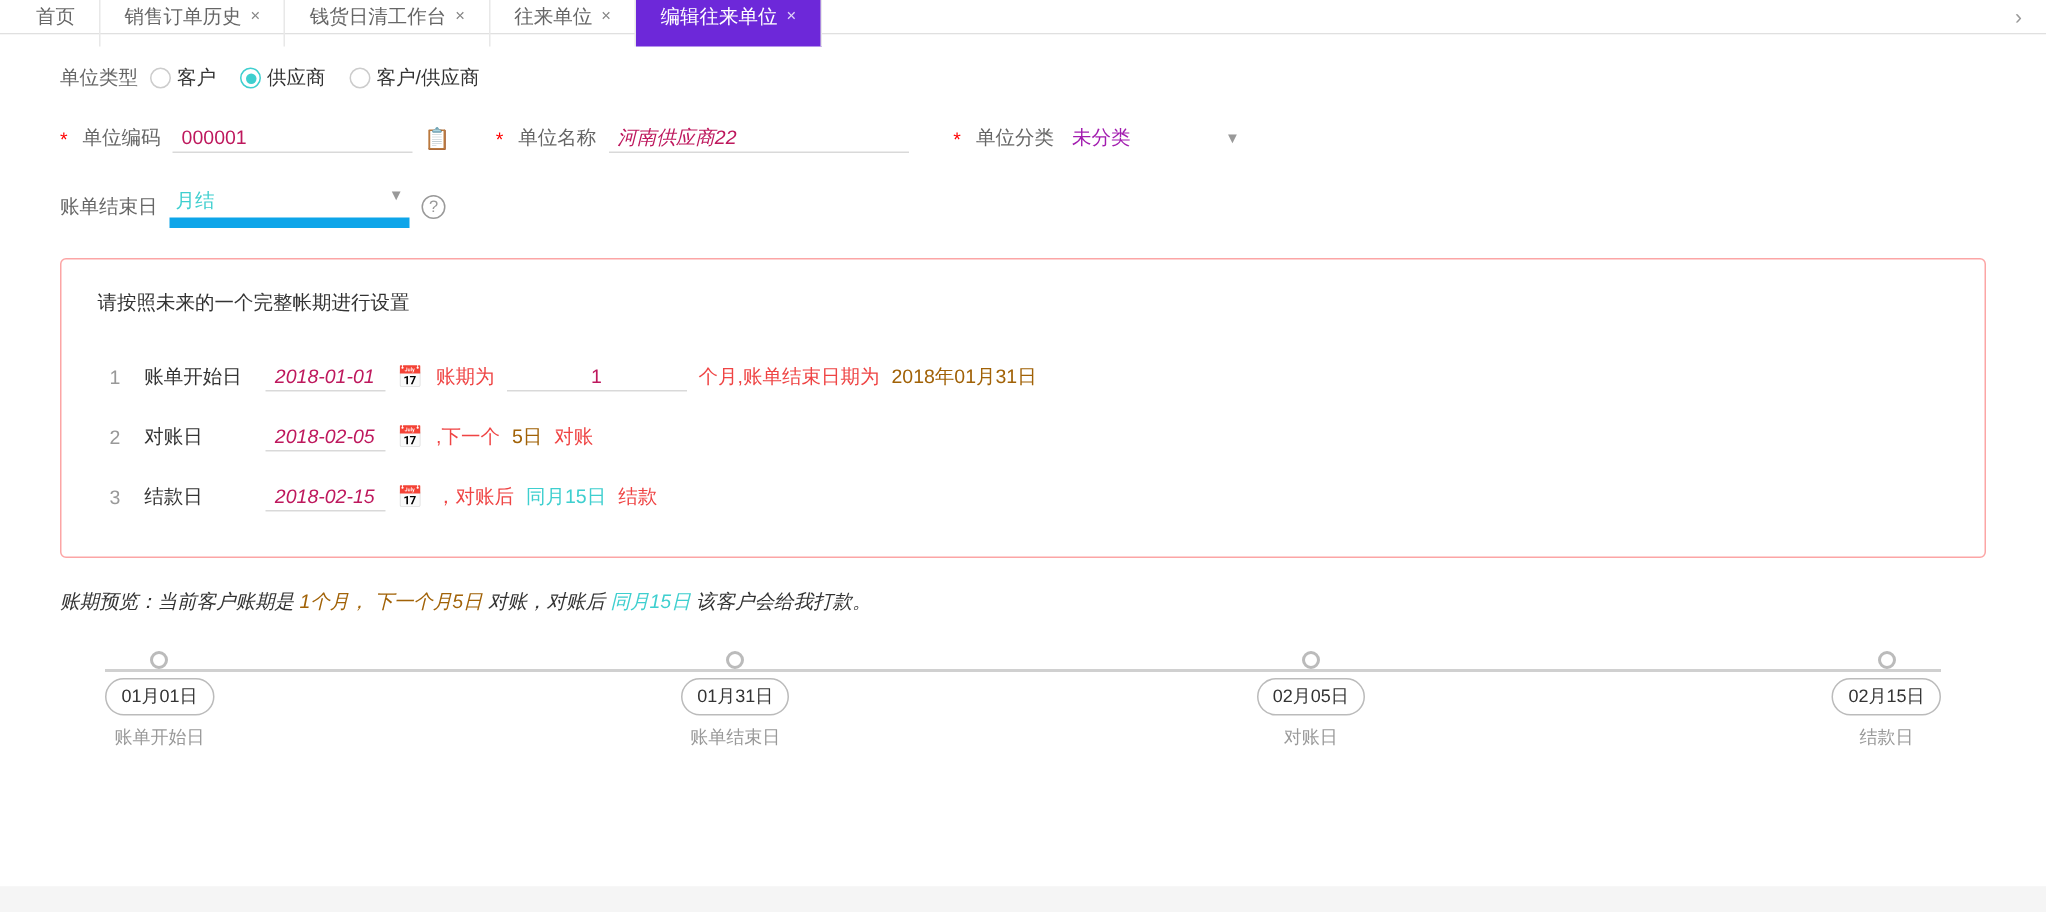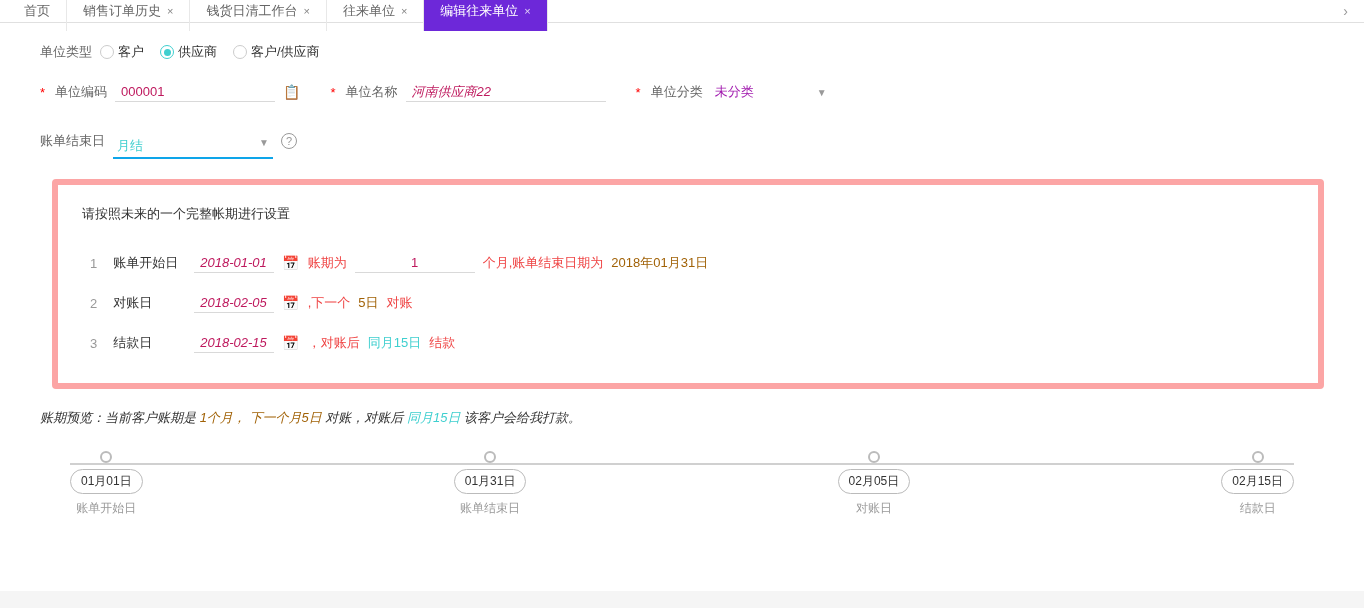--- a/index.html
+++ b/index.html
@@ -115,25 +115,24 @@
     .calendar-icon {
       color: #999;
       cursor: pointer;
       font-size: 14px;
     }
 
     
     .dropdown-field {
       display: flex;
       align-items: flex-start;
-      border-bottom: 2px solid #0ea5e9;
+      border-bottom: 7px solid #0ea5e9;
       min-width: 160px;
       padding: 2px 4px;
       cursor: pointer;
-      margin-top: 12px;
     }
     .dropdown-value {
       flex: 1;
       color: #3ecfcf;
       font-size: 13px;
     }
     .dropdown-arrow { color: #999; font-size: 10px; margin-left: 4px; }
 
     .dropdown-right {
       display: flex;
@@ -156,26 +155,25 @@
       width: 16px; height: 16px;
       border-radius: 50%;
       border: 1.5px solid #999;
       color: #999;
       font-size: 11px;
       cursor: pointer;
     }
 
     
     .settings-box {
-      border: 6px solid #fca5a5;
+      border: 1px solid #fca5a5;
       border-radius: 4px;
       padding: 20px 24px;
       margin-bottom: 20px;
       background: #fff;
-      margin-left: 12px;
     }
     .settings-title {
       font-size: 13px;
       color: #333;
       margin-bottom: 20px;
     }
 
     
     .steps-table {
       width: 100%;

